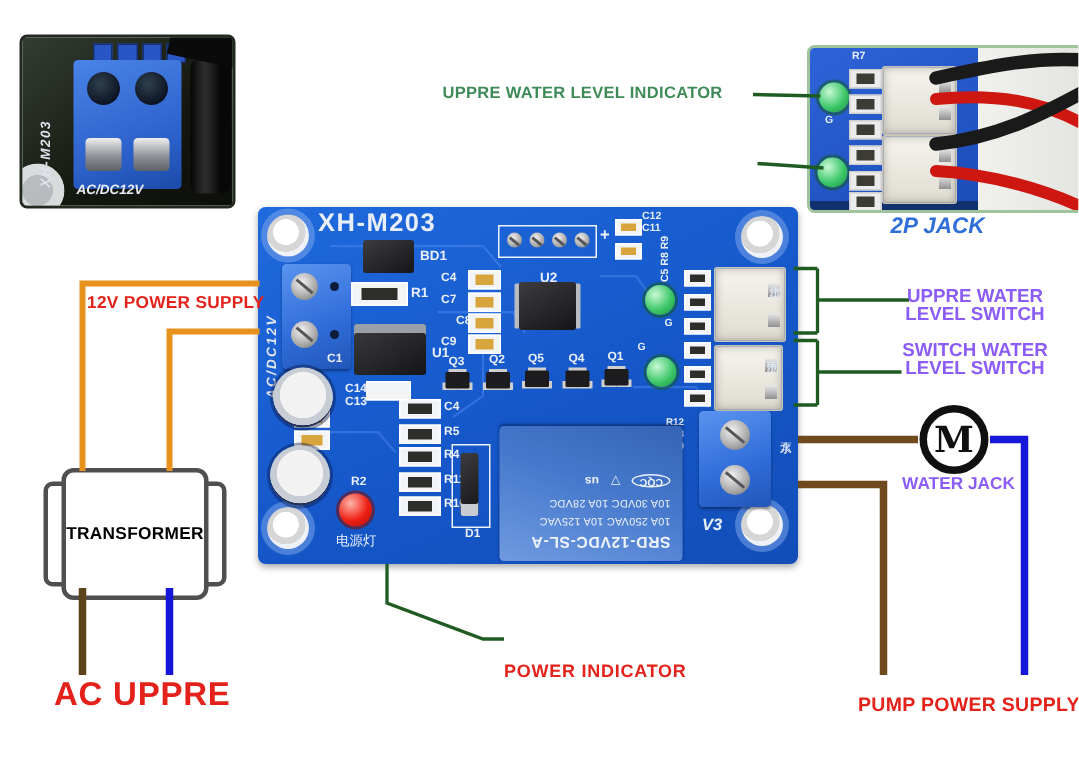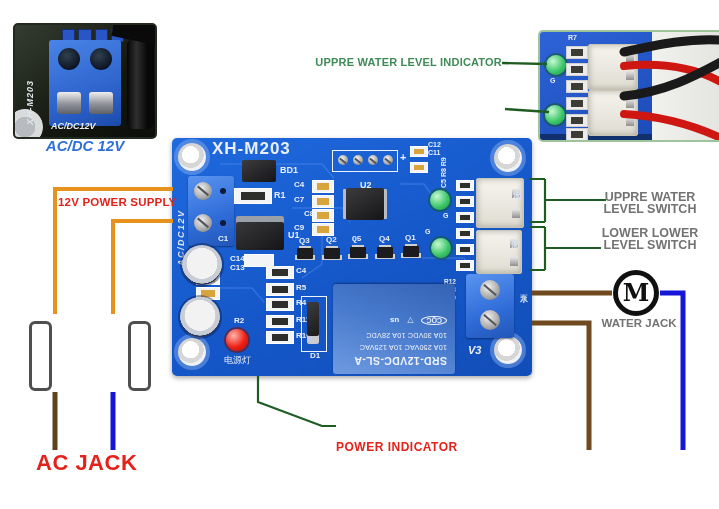--- a/index.html
+++ b/index.html
@@ -1,21 +1,21 @@
 <!DOCTYPE html>
 <html><head>
 <meta charset="utf-8">
 <style>
   html,body{margin:0;padding:0;background:#ffffff;}
   #canvas{position:relative;width:719px;height:509px;background:#ffffff;overflow:hidden;
           font-family:"Liberation Sans","DejaVu Sans",sans-serif;}
   .abs{position:absolute;}
   .lbl{position:absolute;font-weight:bold;white-space:nowrap;z-index:10;}
-  .green-lbl{color:#3f8b58;font-size:11px;letter-spacing:.2px;text-align:right;}
-  .blue-lbl{color:#737373;}
+  .green-lbl{color:#3f8b58;font-size:11px;letter-spacing:.2px;text-align:left;}
+  .blue-lbl{color:#8b5cf6;}
   .red-lbl{color:#e3231b;}
   .caption{color:#2f6fd8;font-style:italic;font-size:15px;text-align:center;}
 
   
   #wires{position:absolute;left:0;top:0;z-index:6;pointer-events:none;}
 
   
   .inset{position:absolute;border-radius:5px;overflow:hidden;z-index:2;}
   #inset-acdc{left:13px;top:23px;width:140px;height:112px;background:linear-gradient(140deg,#343d31,#14170f 60%,#0c0e0a);border:2px solid #222a20;}
   .acdc-pins{position:absolute;left:47px;top:4px;width:62px;height:13px;display:flex;gap:3px;}
@@ -85,21 +85,20 @@
       <div class="acdc-hole" style="left:41px;top:8px;"></div>
       <div class="clamp" style="left:8px;top:52px;"></div>
       <div class="clamp" style="left:40px;top:52px;"></div>
     </div>
     <div class="blackcap"></div>
     <div class="clip"></div>
     <div class="holepart"></div>
     <div class="vtext" style="left:10px;top:100px;font-size:9px;letter-spacing:1px;">XH-M203</div>
     <div class="abs" style="left:36px;top:96px;color:#e8edf5;font-style:italic;font-weight:bold;font-size:9px;">AC/DC12V</div>
   </div>
-  <div class="lbl caption" style="left:25px;top:137px;width:120px;">AC/DC 12V</div>
 
   <div class="inset" id="inset-jack">
     <div class="jack-pcb"></div>
     <div class="jack-strip"></div>
     <div class="sstext" style="left:28px;top:2px;">R7</div>
     <div class="gled" style="left:6px;top:23px;"></div>
     <div class="gled" style="left:5px;top:73px;"></div>
     <div class="sstext" style="left:10px;top:45px;">G</div>
     <div class="smdcol">
       <i style="top:14px;left:26px;">
@@ -129,20 +128,21 @@
         <i style="top:8px;"></i>
         <i style="top:26px;"></i>
       </div>
     <svg width="181" height="108" style="position:absolute;left:0;top:0;">
       <path d="M84,20 C120,12 150,6 181,8" fill="none" stroke="#1a1a1a" stroke-width="9" stroke-linecap="round"></path>
       <path d="M84,34 C125,30 155,36 181,50" fill="none" stroke="#cf1712" stroke-width="8" stroke-linecap="round"></path>
       <path d="M84,64 C125,60 155,44 181,30" fill="none" stroke="#1a1a1a" stroke-width="9" stroke-linecap="round"></path>
       <path d="M84,82 C120,84 155,94 181,106" fill="none" stroke="#cf1712" stroke-width="8" stroke-linecap="round"></path>
     </svg>
   </div>
+  <div class="lbl caption" style="left:580px;top:142px;width:90px;">2P JACK</div>
 
   <div class="lbl green-lbl" style="left:295px;top:56px;width:207px;">UPPRE WATER LEVEL INDICATOR</div>
 
   <div id="board">
     <svg class="traces" width="360" height="238">
       <g fill="none" stroke="#6aa0ff" stroke-opacity="0.33" stroke-width="1.5">
         <path d="M48,26 L150,26 L162,40"></path>
           <path d="M120,70 L170,70 L178,84"></path>
         <path d="M228,46 L252,46 L262,60"></path>
           <path d="M36,150 L80,150 L92,164"></path>
@@ -224,21 +224,21 @@
         <b></b>
       </div>
     <div class="ss" style="left:124px;top:177px;font-size:8px;">R11</div>
     <div class="wcomp" style="left:94px;top:193px;width:26px;height:11px;">
         <b></b>
       </div>
     <div class="ss" style="left:124px;top:193px;font-size:8px;">R10</div>
 
     <div class="ss" style="left:127px;top:98px;font-size:8px;">Q3</div>
     <div class="ss" style="left:154px;top:97px;font-size:8px;">Q2</div>
-    <div class="ss" style="left:180px;top:96px;font-size:8px;font-family:Liberation Mono, monospace;">Q5</div>
+    <div class="ss" style="left:180px;top:96px;font-size:8px;">Q5</div>
     <div class="ss" style="left:207px;top:96px;font-size:8px;">Q4</div>
     <div class="ss" style="left:233px;top:95px;font-size:8px;">Q1</div>
     <div class="sot" style="left:125px;top:110px;"></div>
     <div class="sot" style="left:152px;top:110px;"></div>
     <div class="sot" style="left:178px;top:109px;"></div>
     <div class="sot" style="left:205px;top:109px;"></div>
     <div class="sot" style="left:231px;top:108px;"></div>
 
     <div class="ss" style="left:188px;top:42px;font-size:9px;">U2</div>
     <div class="chip" style="left:174px;top:50px;width:38px;height:32px;box-shadow:-4px 0 0 -1px #b8bcc2,4px 0 0 -1px #b8bcc2;"></div>
@@ -315,37 +315,41 @@
         <span>▽</span>
         <span style="font-weight:bold;">us</span>
       </div>
     </div>
   </div>
 
   <div class="lbl red-lbl" style="left:58px;top:196px;font-size:11.5px;letter-spacing:.2px;">12V POWER SUPPLY</div>
 
   <div class="flange" style="left:29px;"></div>
   <div class="flange" style="left:128px;"></div>
-  <div class="lbl red-lbl" style="left:36px;top:450px;font-size:22px;letter-spacing:.5px;">AC JACK</div>
+  <div id="transformer">
+    <span>TRANSFORMER</span>
+  </div>
+  <div class="lbl red-lbl" style="left:36px;top:450px;font-size:22px;letter-spacing:.5px;">AC UPPRE</div>
 
   <div class="lbl blue-lbl" style="left:598px;top:192px;width:104px;text-align:center;font-size:12.5px;line-height:11.5px;white-space:normal;">
     <span>UPPRE WATER</span><br>
     <span>LEVEL SWITCH</span>
   </div>
   <div class="lbl blue-lbl" style="left:598px;top:228px;width:104px;text-align:center;font-size:12.5px;line-height:11.5px;white-space:normal;">
-    <span>LOWER LOWER</span><br>
+    <span>SWITCH WATER</span><br>
     <span>LEVEL SWITCH</span>
   </div>
 
   <div id="motor">
     <span>M</span>
   </div>
   <div class="lbl blue-lbl" style="left:593px;top:317px;width:92px;text-align:center;font-size:11.5px;">WATER JACK</div>
 
   <div class="lbl red-lbl" style="left:336px;top:440px;font-size:12px;letter-spacing:.5px;">POWER INDICATOR</div>
+  <div class="lbl red-lbl" style="left:572px;top:462px;font-size:13px;letter-spacing:.2px;">PUMP POWER SUPPLY</div>
 
   <svg id="wires" width="719" height="509">
 
     <line x1="502" y1="63" x2="547" y2="64" stroke="#1e5c22" stroke-width="2.4"></line>
     <line x1="505" y1="109" x2="549" y2="112" stroke="#1e5c22" stroke-width="2.4"></line>
 
     <path d="M529,179 L545,179 M529,222 L545,222 M545,179 L545,222 M545,200 L606,200" fill="none" stroke="#1e5c22" stroke-width="2.2"></path>
     <path d="M529,227 L545,227 M529,270 L545,270 M545,227 L545,270 M545,248 L601,248" fill="none" stroke="#1e5c22" stroke-width="2.2"></path>
 
     <path d="M173,189 L55,189 L55,314" fill="none" stroke="#e8921e" stroke-width="4"></path>

